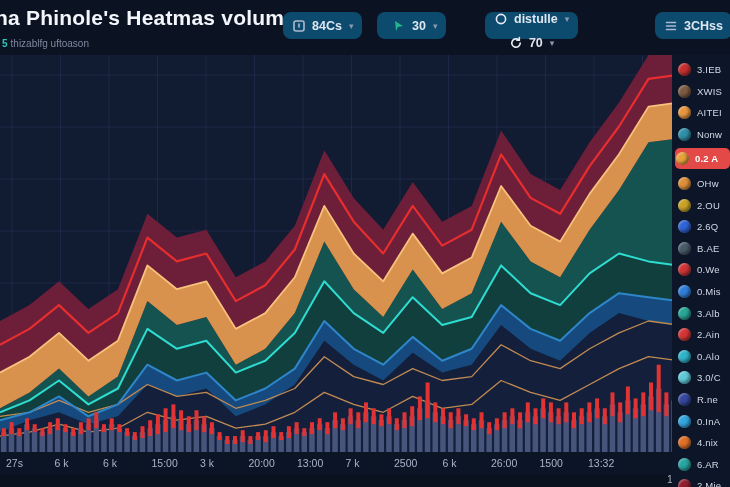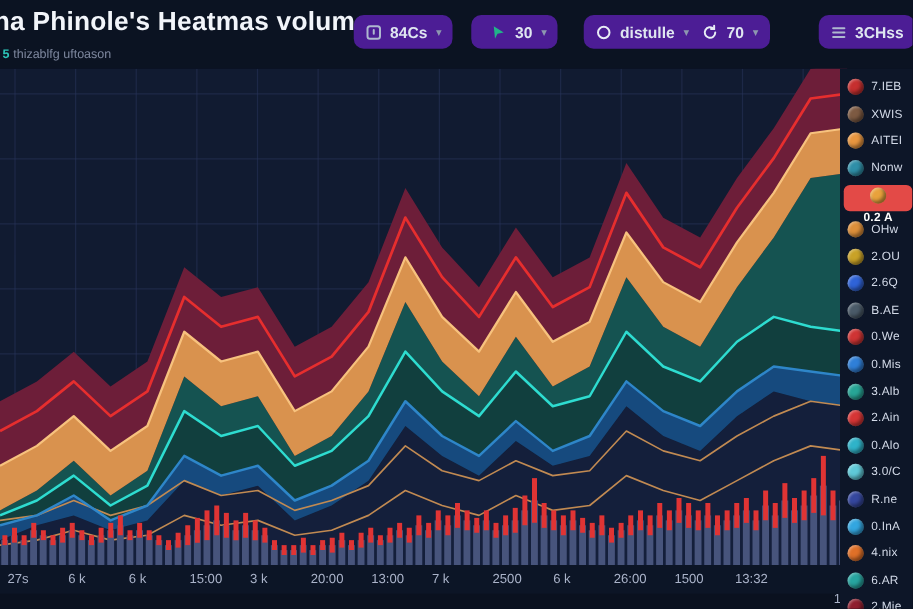--- a/index.html
+++ b/index.html
@@ -6,42 +6,42 @@
   body{width:730px;height:487px;position:relative;overflow:hidden;
        font-family:"Liberation Sans",sans-serif;color:#e7ecf5;}
 
   
   .header{position:absolute;left:0;top:0;width:730px;height:55px;background:#0b1322;}
   .title{position:absolute;left:-5px;top:6px;font-size:21px;font-weight:bold;
          color:#f2f5fa;letter-spacing:.2px;white-space:nowrap;}
   .subtitle{position:absolute;left:2px;top:38px;font-size:10px;color:#7e889f;white-space:nowrap;}
   .subtitle .accent{color:#2cc5b8;font-weight:bold;margin-right:3px;}
   .controls{position:absolute;left:0;top:0;width:730px;height:55px;}
-  .pill{position:absolute;top:12px;height:27px;background:#4c1d95;border-radius:8px;
+  .pill{position:absolute;top:12px;height:27px;background:#0c4a6e;border-radius:8px;
         display:flex;align-items:center;padding:0 9px;gap:10px;box-sizing:border-box;}
   .seg{display:flex;align-items:center;gap:6px;cursor:pointer;}
   .seg .lbl{font-size:12.5px;font-weight:bold;color:#dfe6f0;white-space:nowrap;}
   .seg .caret{font-size:9px;color:#8d97b0;margin-left:1px;}
   .icn{width:14px;height:14px;display:inline-block;flex:0 0 auto;}
 
   
   .chart-wrap{position:absolute;left:0;top:55px;width:678px;height:397px;background:#111b31;}
   .chart-wrap svg{display:block;}
   .axis{position:absolute;left:0;top:452px;width:678px;height:23px;background:#0c1526;text-align:center;}
   .axis .tick{position:absolute;top:5px;font-size:10.5px;color:#aab3c9;white-space:nowrap;}
 
   
   .sidebar{position:absolute;left:672px;top:55px;width:58px;height:432px;
            background:#0d1628;padding-top:7px;box-sizing:border-box;}
   .side-item{position:relative;height:15px;margin:0 0 6.6px 6px;display:flex;
              align-items:center;gap:6px;white-space:nowrap;cursor:pointer;}
   .side-item .dot{width:13px;height:13px;border-radius:50%;flex:0 0 auto;
                   box-shadow:inset -2px -2px 3px rgba(0,0,0,.45), inset 1px 1px 2px rgba(255,255,255,.35);}
   .side-item .txt{font-size:9.5px;color:#d3dae8;letter-spacing:.2px;}
-  .side-item.hl{background:#e34a47;border-radius:5px;margin-left:3px;padding:2px 1px;height:17px;flex-direction:column;}
+  .side-item.hl{background:#e34a47;border-radius:5px;margin-left:3px;padding:2px 1px;height:17px;}
   .side-item.hl .txt{color:#fff;font-weight:bold;}
 </style>
 </head>
 <body>
 
 <div class="header">
   <div class="title">na Phinole's Heatmas volume</div>
   <div class="subtitle">
     <span class="accent">5</span><span>thizablfg uftoason</span>
   </div>
@@ -58,21 +58,21 @@
       </div>
       <div class="pill" style="left: 377px; padding-left: 15px;">
         <div class="seg">
           <svg class="icn" viewBox="0 0 14 14">
             <path d="M3 2 L11 7 L6 8 L4 12 Z" fill="#21b389"></path>
           </svg>
           <span class="lbl">30</span>
           <span class="caret">▾</span>
         </div>
       </div>
-      <div class="pill" style="left: 467px;">
+      <div class="pill" style="left: 485px; flex-direction: column;">
         <div class="seg">
           <svg class="icn" viewBox="0 0 14 14">
             <circle cx="7" cy="7" r="4.6" fill="none" stroke="#e7ecf5" stroke-width="1.6" stroke-linecap="round"></circle>
           </svg>
           <span class="lbl">distulle</span>
           <span class="caret">▾</span>
         </div>
         <div class="seg">
           <svg class="icn" viewBox="0 0 14 14">
             <path d="M11.2 7a4.2 4.2 0 1 1-1.3-3" fill="none" stroke="#e7ecf5" stroke-width="1.6" stroke-linecap="round"></path>
@@ -322,21 +322,21 @@
     <span class="tick" style="left: 394px;">2500</span>
     <span class="tick" style="left: 442.5px;">6 k</span>
     <span class="tick" style="left: 491px;">26:00</span>
     <span class="tick" style="left: 539.5px;">1500</span>
     <span class="tick" style="left: 588px;">13:32</span>
     <span class="tick" style="left: 667px; margin-top: 16px;">18:12</span>
   </div>
 <div class="sidebar" id="sidebar">
     <div class="side-item">
       <span class="dot" style="background:#c62f2f"></span>
-      <span class="txt">7.IEB</span>
+      <span class="txt">3.IEB</span>
     </div>
     <div class="side-item">
       <span class="dot" style="background:#7d5a42"></span>
       <span class="txt">XWIS</span>
     </div>
     <div class="side-item">
       <span class="dot" style="background:#e8963f"></span>
       <span class="txt">AITEI</span>
     </div>
     <div class="side-item">

